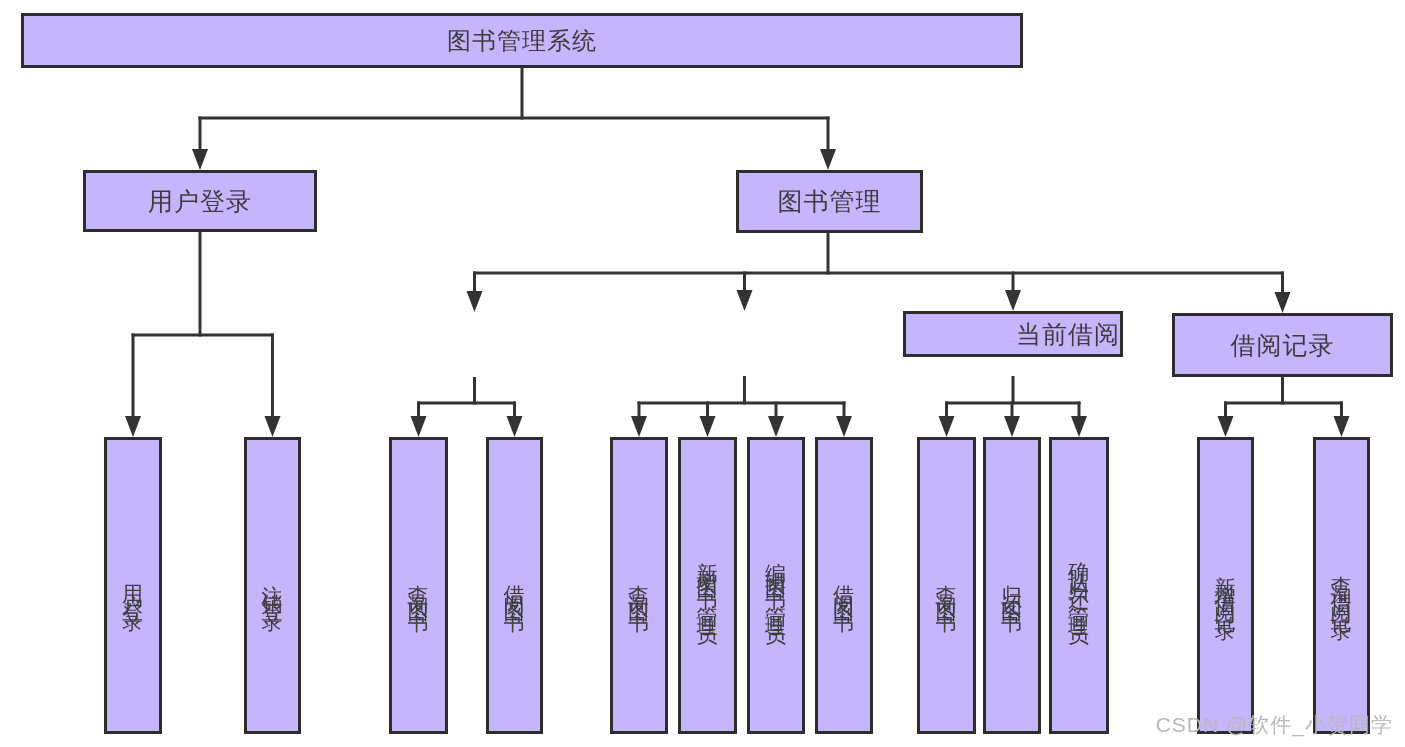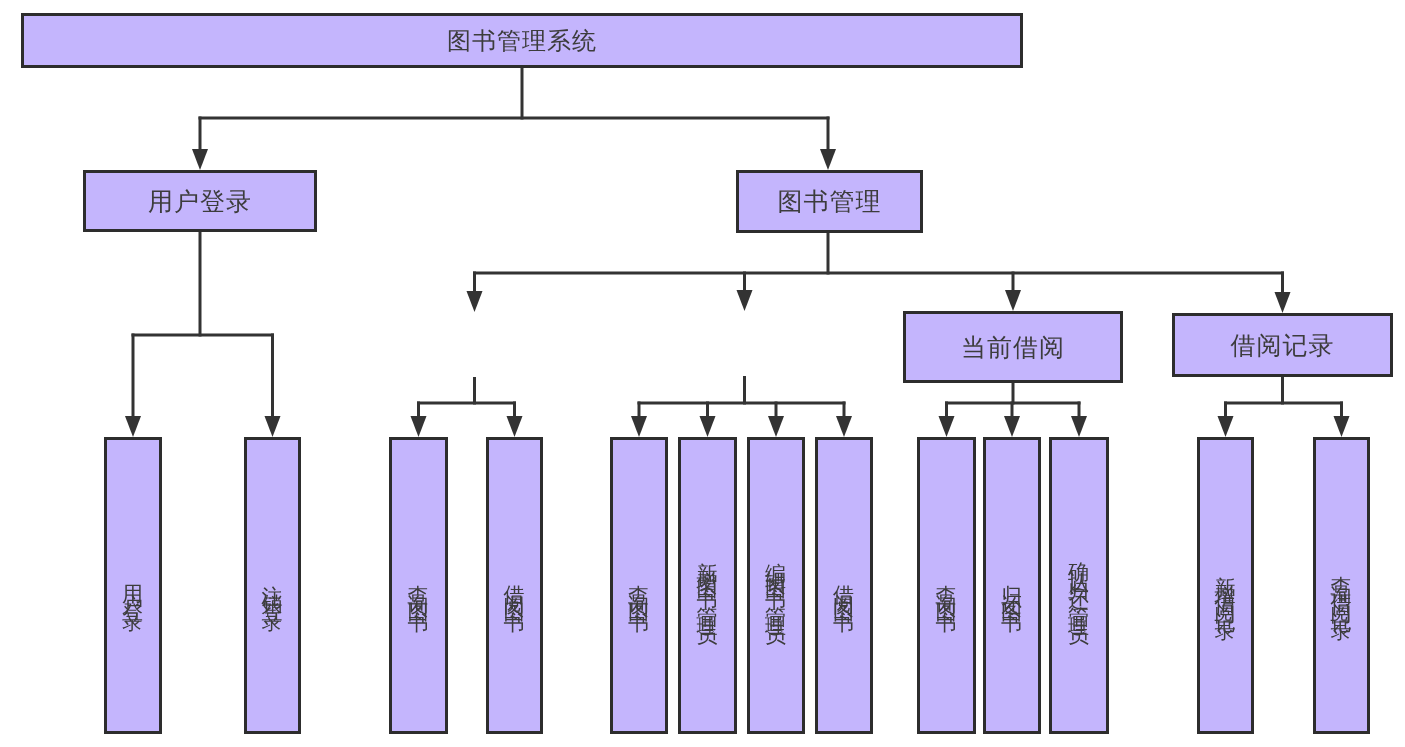--- a/index.html
+++ b/index.html
@@ -105,21 +105,21 @@
     <span>图书管理系统</span>
   </div>
 
   <div class="box box-h" style="left:83px;top:170px;width:234px;height:62px;">
     <span>用户登录</span>
   </div>
   <div class="box box-h" style="left:736px;top:170px;width:187px;height:63px;">
     <span>图书管理</span>
   </div>
 
-  <div class="box box-h" style="left:903px;top:311px;width:220px;height:72px;">
+  <div class="box box-h" style="left:903px;top:311px;width:220px;height:46px;justify-content:flex-end;">
     <span>当前借阅</span>
   </div>
   <div class="box box-h" style="left:1172px;top:313px;width:221px;height:64px;">
     <span>借阅记录</span>
   </div>
 
   <div class="box box-v" style="left:104px;top:437px;width:58px;height:297px;">
     <span>用户登录</span>
   </div>
   <div class="box box-v" style="left:244px;top:437px;width:57px;height:297px;">
@@ -156,14 +156,15 @@
     <span>确认归还（管理员）</span>
   </div>
 
   <div class="box box-v" style="left:1197px;top:437px;width:57px;height:297px;">
     <span>新增借阅记录</span>
   </div>
   <div class="box box-v" style="left:1313px;top:437px;width:57px;height:297px;">
     <span>查询借阅记录</span>
   </div>
 
+  <div class="watermark">CSDN @软件_小贺同学</div>
 
 </div>
 
 </body></html>

